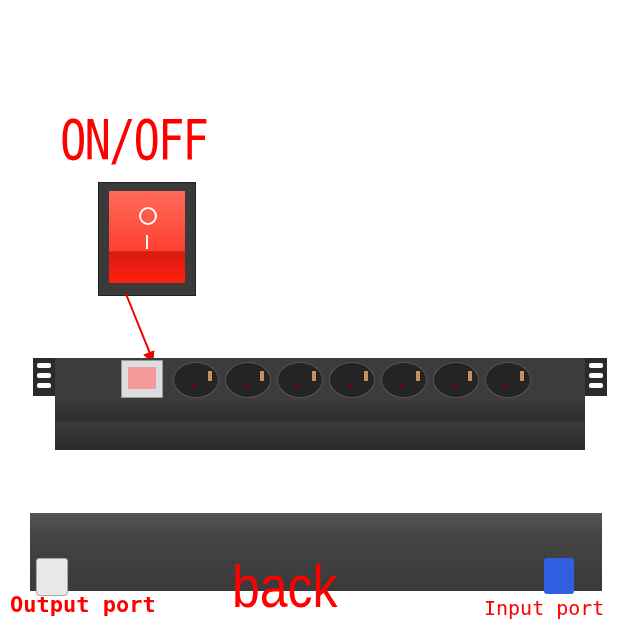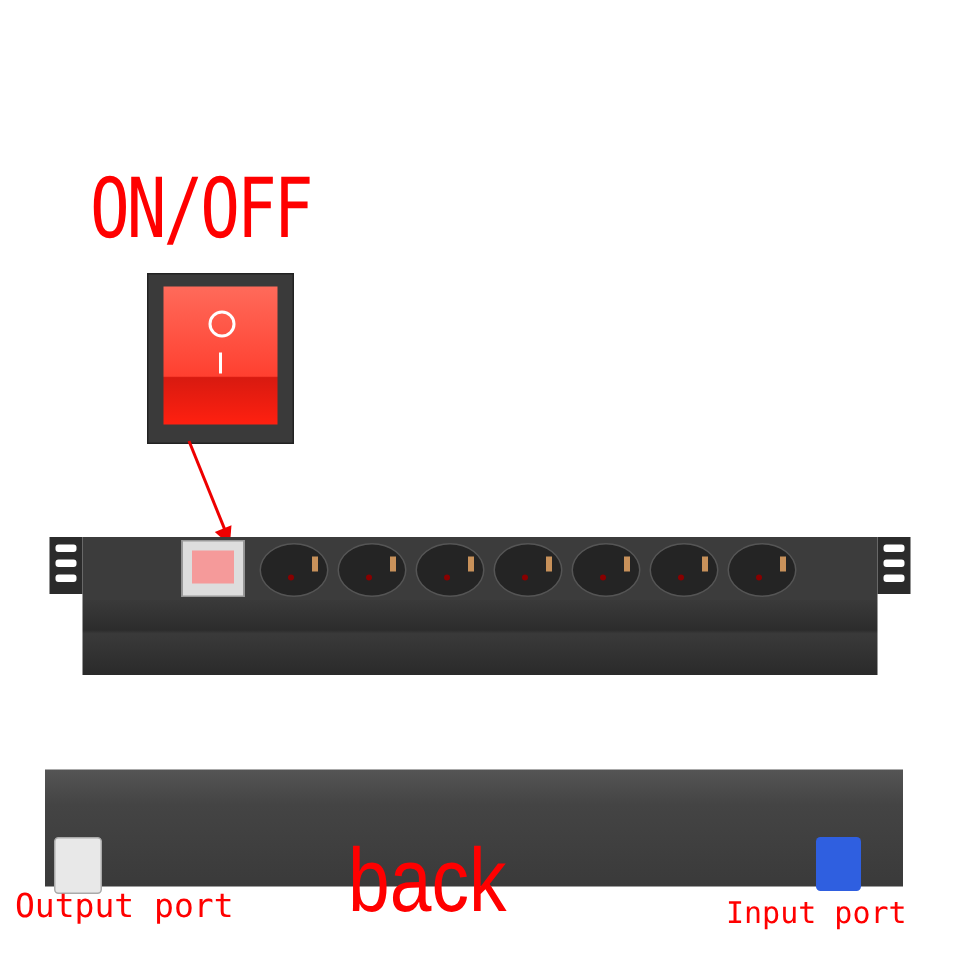--- a/index.html
+++ b/index.html
@@ -20,21 +20,21 @@
   .socket{position:absolute;top:4px;width:44px;height:34px;border-radius:50%;background:#242424;border:1px solid #555;}
   .socket::after{content:"";position:absolute;left:18px;top:20px;width:4px;height:4px;background:#800;border-radius:50%;}
   .pin{position:absolute;right:6px;top:8px;width:4px;height:10px;background:#c8915a;}
   .small-switch{position:absolute;left:66px;top:2px;width:40px;height:36px;background:#ddd;border:1px solid #999;}
   .small-switch div{margin:6px;height:22px;background:#f59a9a;}
   .back{position:absolute;left:20px;top:513px;width:600px;height:80px;}
   .back .panel{position:absolute;left:10px;top:0;width:572px;height:78px;background:linear-gradient(#555 0%,#444 30%,#3a3a3a 100%);}
   .port-out{position:absolute;left:16px;top:45px;width:30px;height:36px;background:#e8e8e8;border:1px solid #aaa;border-radius:3px;}
   .port-in{position:absolute;left:524px;top:45px;width:30px;height:36px;background:#2f5fe0;border-radius:3px;}
   .back-label{left:232px;top:552px;font-family:"Liberation Sans",sans-serif;font-size:50px;transform:scaleY(1.2);transform-origin:top left;}
-  .out-label{left:10px;top:592px;font-size:22px;}
+  .out-label{left:10px;top:592px;font-size:22px;font-weight:bold;}
   .in-label{left:484px;top:596px;font-size:20px;}
 </style>
 </head>
 <body>
 
 <div class="label onoff">ON/OFF</div>
 
 <div class="switch-big">
   <div class="rocker">
     <div class="o"></div>

